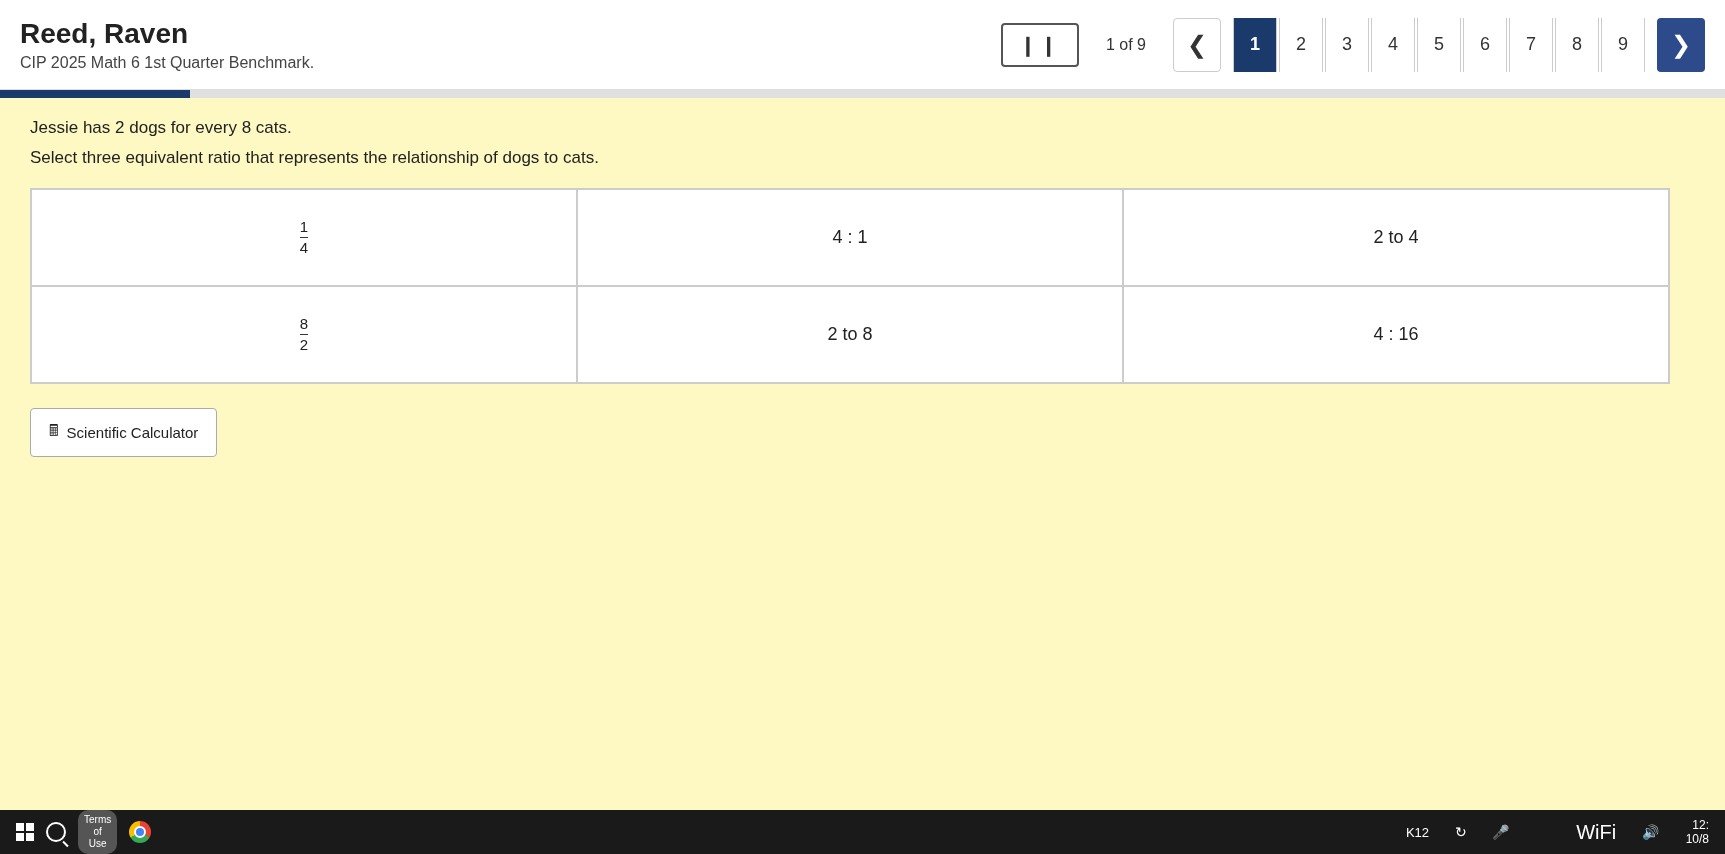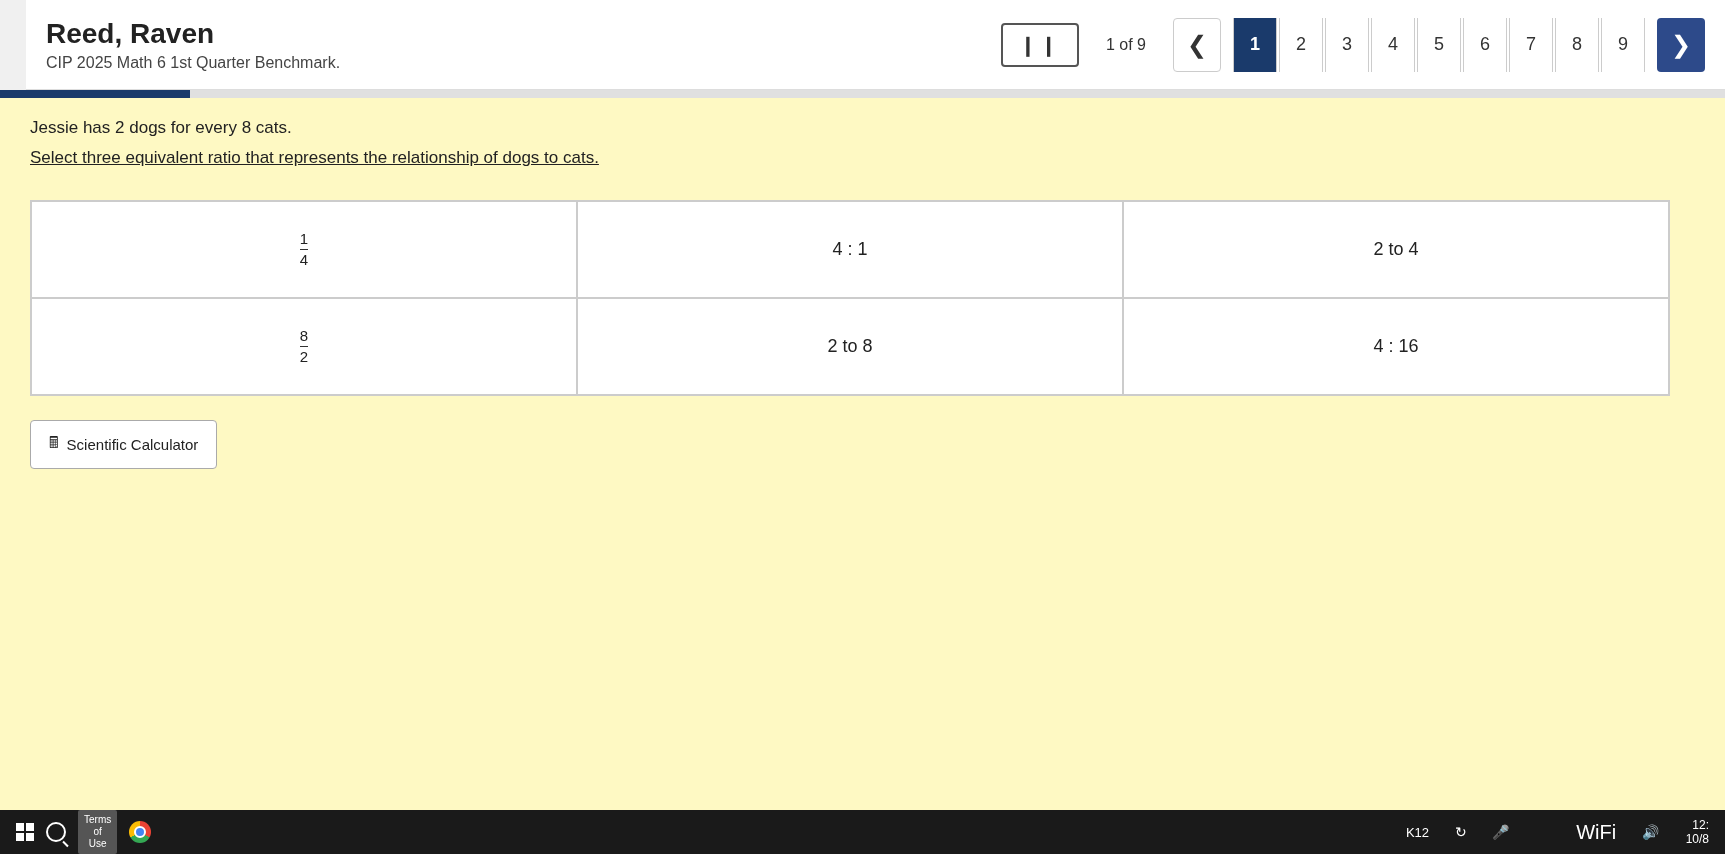--- a/index.html
+++ b/index.html
@@ -15,21 +15,20 @@
 
     
     .header {
       background: #fff;
       padding: 10px 20px;
       display: flex;
       align-items: center;
       justify-content: space-between;
       border-bottom: 1px solid #ddd;
       min-height: 90px;
-      margin-left: 26px;
     }
     .header-left {
       display: flex;
       flex-direction: column;
     }
     .student-name {
       font-size: 28px;
       font-weight: bold;
       color: #222;
     }
@@ -122,22 +121,21 @@
       overflow-y: auto;
     }
     .question-text {
       font-size: 17px;
       color: #222;
       margin-bottom: 10px;
     }
     .question-instruction {
       font-size: 17px;
       color: #222;
-      margin-bottom: 32px;
-      text-decoration: underline;
+      margin-bottom: 20px;
     }
 
     
     .answer-grid {
       display: grid;
       grid-template-columns: 1fr 1fr 1fr;
       grid-template-rows: auto auto;
       border: 1px solid #ccc;
       background: #fff;
       width: 100%;
@@ -229,21 +227,21 @@
       background: #fff;
       transform: rotate(45deg);
     }
     .terms-btn {
       background: #555;
       color: #fff;
       border: none;
       padding: 4px 6px;
       font-size: 10px;
       cursor: pointer;
-      border-radius: 2px;
+      border-radius: 10px;
       line-height: 1.2;
       text-align: center;
     }
     .chrome-icon {
       width: 22px;
       height: 22px;
       border-radius: 50%;
       background: conic-gradient(#ea4335 0deg 120deg, #34a853 120deg 240deg, #fbbc04 240deg 360deg);
       position: relative;
       display: inline-block;

